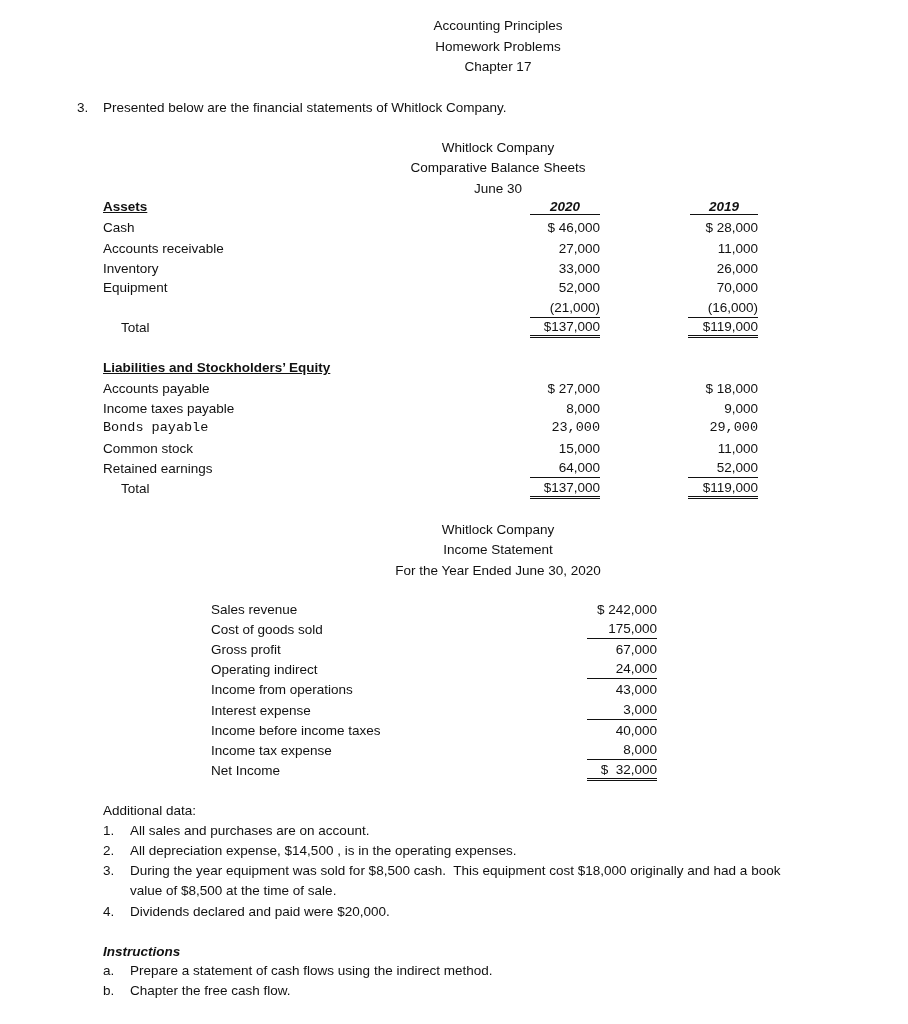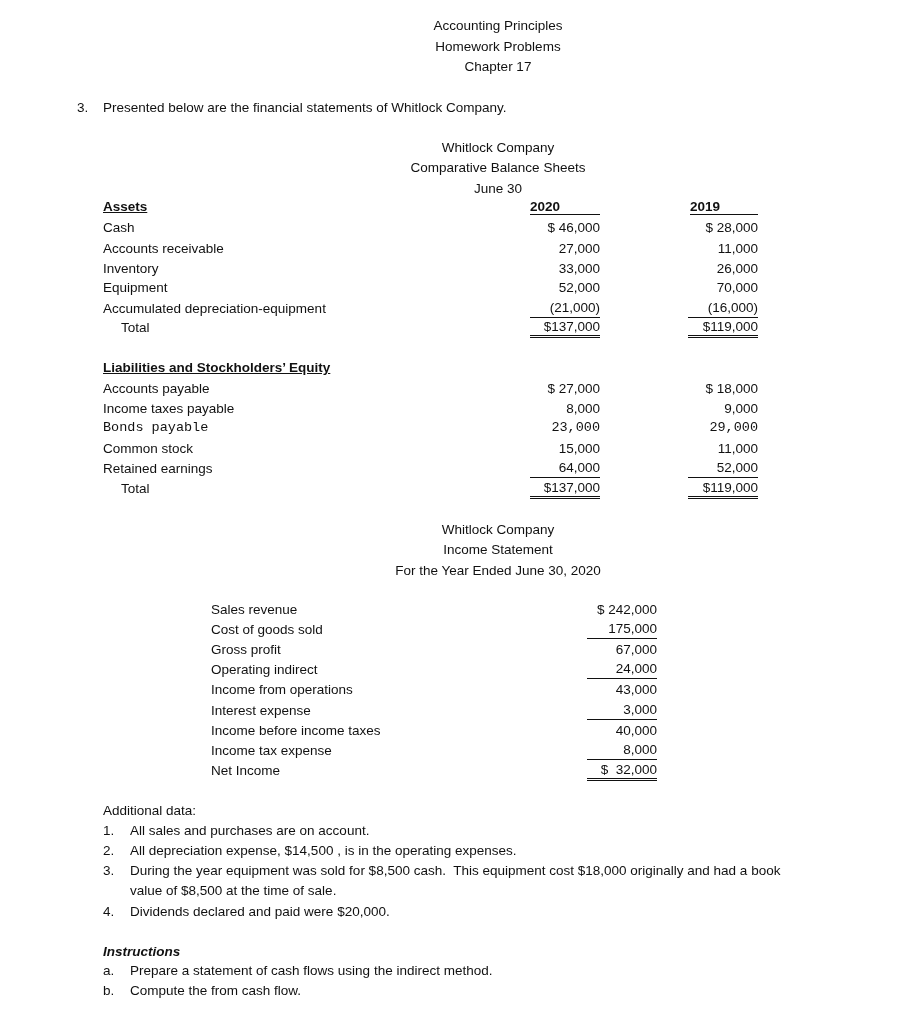--- a/index.html
+++ b/index.html
@@ -1,21 +1,21 @@
 <!DOCTYPE html>
 <html><head>
 <meta charset="utf-8">
 <style>
   html, body { margin: 0; padding: 0; background: #ffffff; }
   body {
     width: 908px; height: 1024px; position: relative; overflow: hidden;
     font-family: "Liberation Sans", sans-serif; font-size: 13.5px; color: #111;
   }
   .abs { position: absolute; white-space: nowrap; }
-  .center { text-align: left; }
+  .center { text-align: center; font-style: italic; }
   .hdr { left: 0; width: 908px; text-align: center; line-height: 20px; padding-left: 44px; }
   .u { text-decoration: underline; }
   .b { font-weight: bold; }
   .i { font-style: italic; }
   .row { position: absolute; height: 20px; line-height: 20px; }
   .lbl { position: absolute; left: 0; }
   .num { position: absolute; text-align: right; width: 70px; }
   .single { border-bottom: 1px solid #111; }
   .double { border-bottom: 3px double #111; }
   .ul-col { border-bottom: 1px solid #111; }
@@ -54,21 +54,20 @@
     <span class="lbl">Inventory</span>
     <span class="num" style="left:427px;">33,000</span>
     <span class="num" style="left:585px;">26,000</span>
   </div>
   <div class="row" style="left:103px; top:278px; width:660px;">
     <span class="lbl">Equipment</span>
     <span class="num" style="left:427px;">52,000</span>
     <span class="num" style="left:585px;">70,000</span>
   </div>
   <div class="row" style="left:103px; top:299px; width:660px;">
-    <span class="lbl">Accumulated depreciation-equipment</span>
     <span class="num single" style="left:427px; line-height:18px;">(21,000)</span>
     <span class="num single" style="left:585px; line-height:18px;">(16,000)</span>
   </div>
   <div class="row" style="left:103px; top:318px; width:660px;">
     <span class="lbl" style="left:18px;">Total</span>
     <span class="num double" style="left:427px; line-height:17px;">$137,000</span>
     <span class="num double" style="left:585px; line-height:17px;">$119,000</span>
   </div>
 
   <div class="abs b u" style="left:103px; top:360px;">Liabilities and Stockholders’ Equity</div>
@@ -159,14 +158,14 @@
   <div class="abs" style="left:130px; top:883px;">value of $8,500 at the time of sale.</div>
   <div class="abs" style="left:103px; top:904px;">4.</div>
   <div class="abs" style="left:130px; top:904px;">Dividends declared and paid were $20,000.</div>
 </div>
 
 <div>
   <div class="abs b i" style="left:103px; top:944px;">Instructions</div>
   <div class="abs" style="left:103px; top:963px;">a.</div>
   <div class="abs" style="left:130px; top:963px;">Prepare a statement of cash flows using the indirect method.</div>
   <div class="abs" style="left:103px; top:983px;">b.</div>
-  <div class="abs" style="left:130px; top:983px;">Compute the from cash flow.</div>
+  <div class="abs" style="left:130px; top:983px;">Chapter the free cash flow.</div>
 </div>
 
 </body></html>

